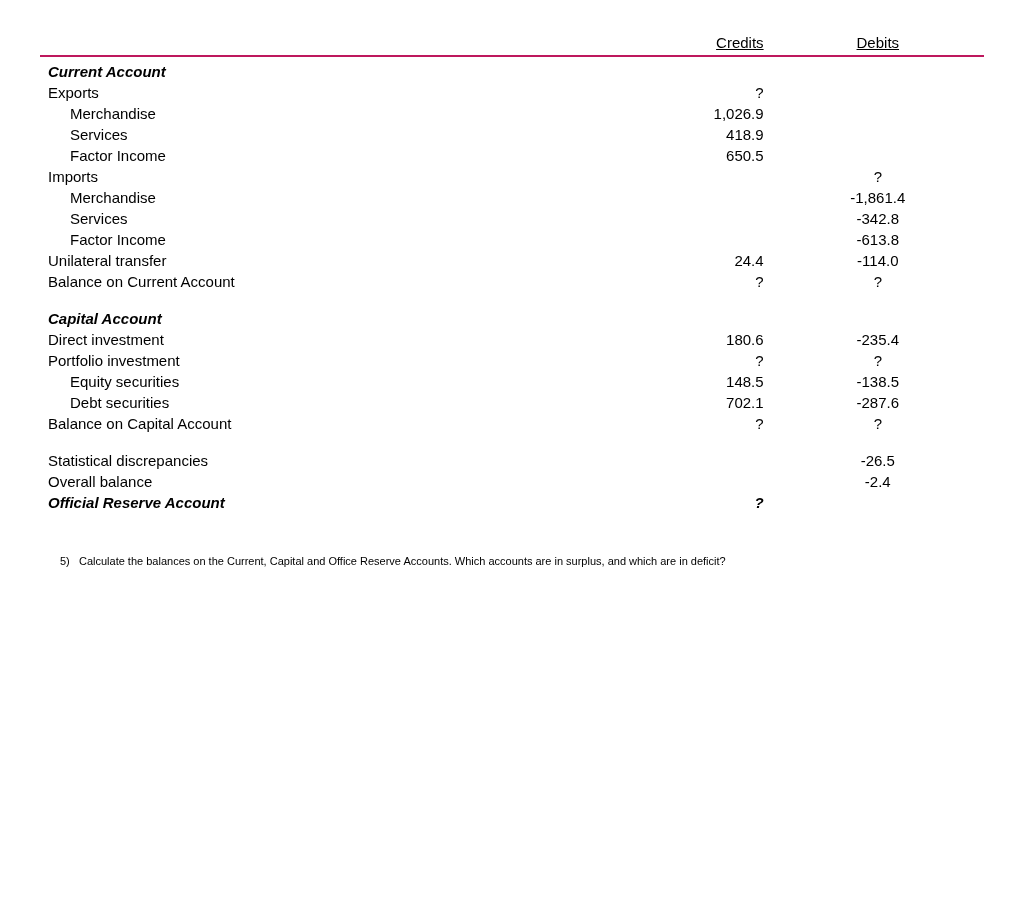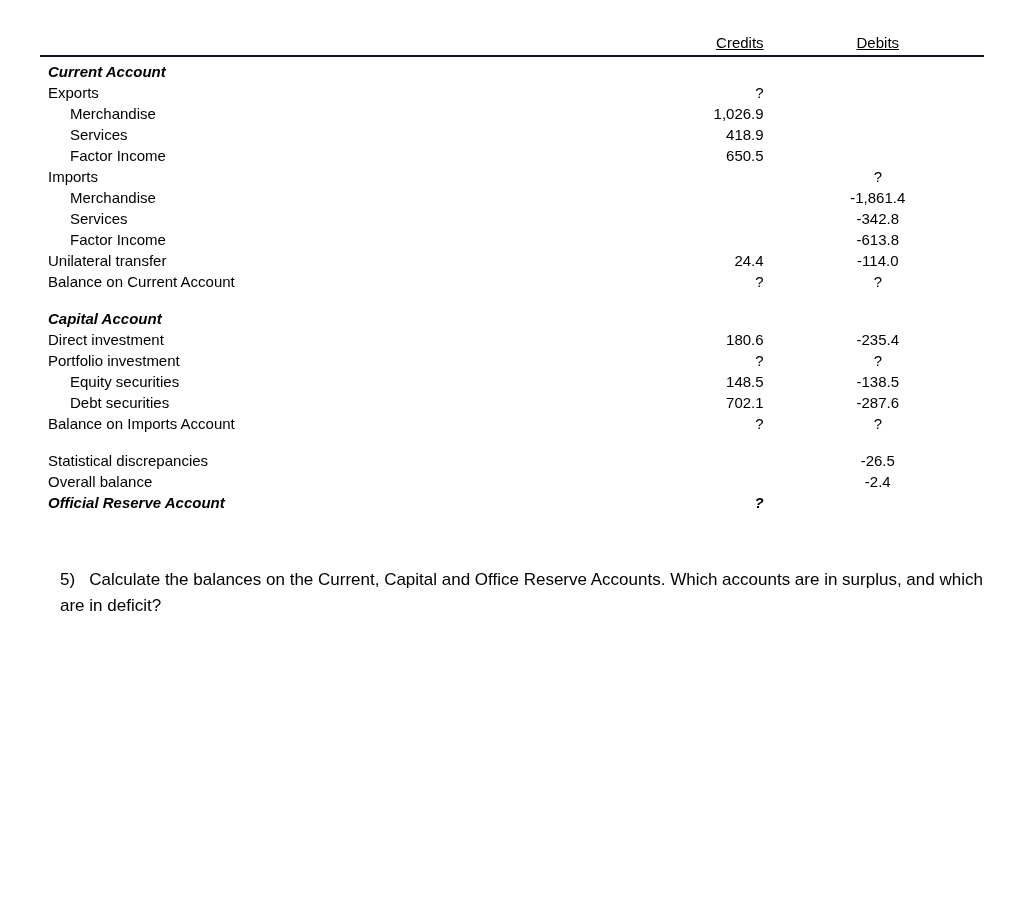--- a/index.html
+++ b/index.html
@@ -62,27 +62,27 @@
     .indent-1 {
       padding-left: 30px;
     }
 
     .bold-italic {
       font-weight: bold;
       font-style: italic;
     }
 
     .top-border td {
-      border-top: 2px solid #0f172a;
+      border-top: 2px solid #be185d;
       padding-top: 6px;
     }
 
     .question-text {
-      margin-top: 54px;
-      font-size: 17px;
+      margin-top: 40px;
+      font-size: 11px;
       line-height: 1.5;
       padding-left: 20px;
     }
   </style>
 </head>
 <body>
 
 <div class="table-container">
   <table>
     <thead>
@@ -173,21 +173,21 @@
         <td class="col-label indent-1">Equity securities</td>
         <td class="col-credits">148.5</td>
         <td class="col-debits">-138.5</td>
       </tr>
       <tr>
         <td class="col-label indent-1">Debt securities</td>
         <td class="col-credits">702.1</td>
         <td class="col-debits">-287.6</td>
       </tr>
       <tr>
-        <td class="col-label">Balance on Imports Account</td>
+        <td class="col-label">Balance on Capital Account</td>
         <td class="col-credits">?</td>
         <td class="col-debits">?</td>
       </tr>
 
       <tr>
         <td colspan="3" style="padding-top: 14px;"></td>
       </tr>
 
       <tr>
         <td class="col-label">Statistical discrepancies</td>

